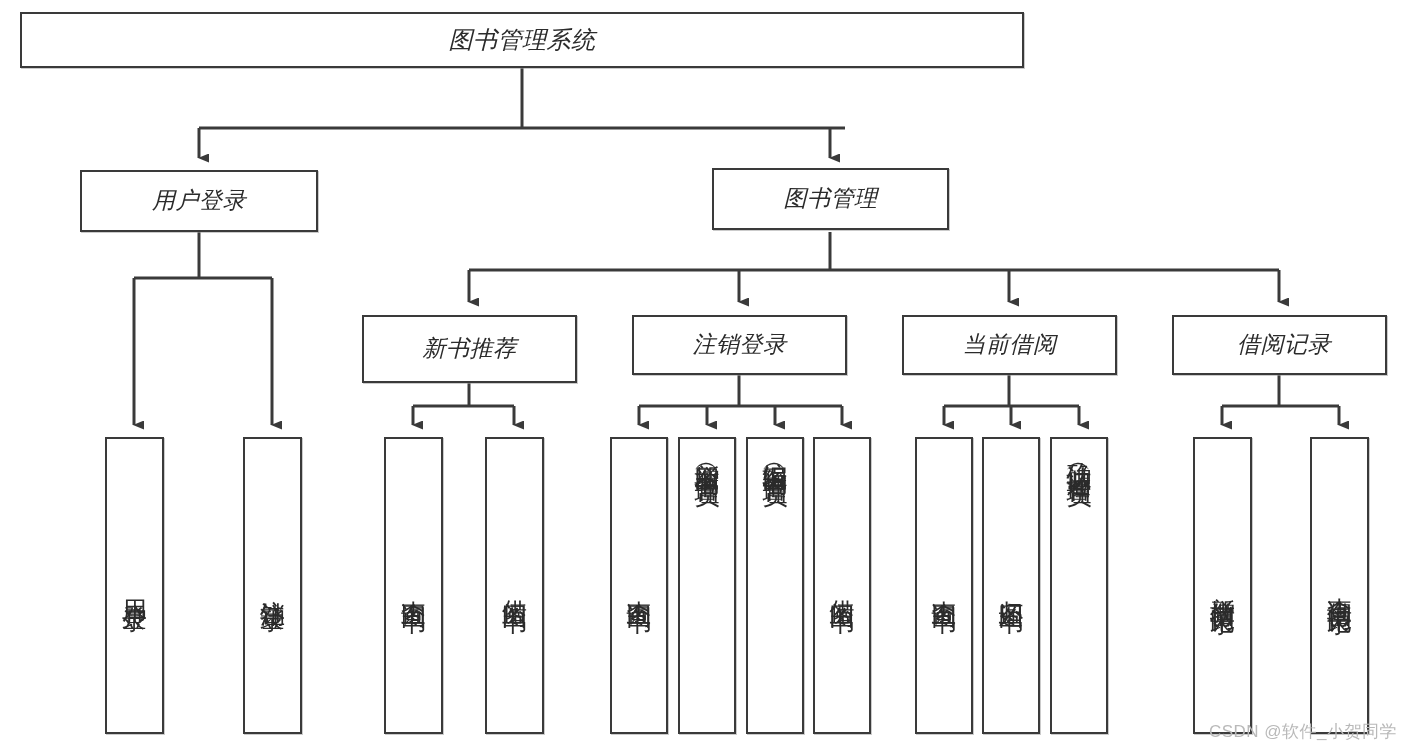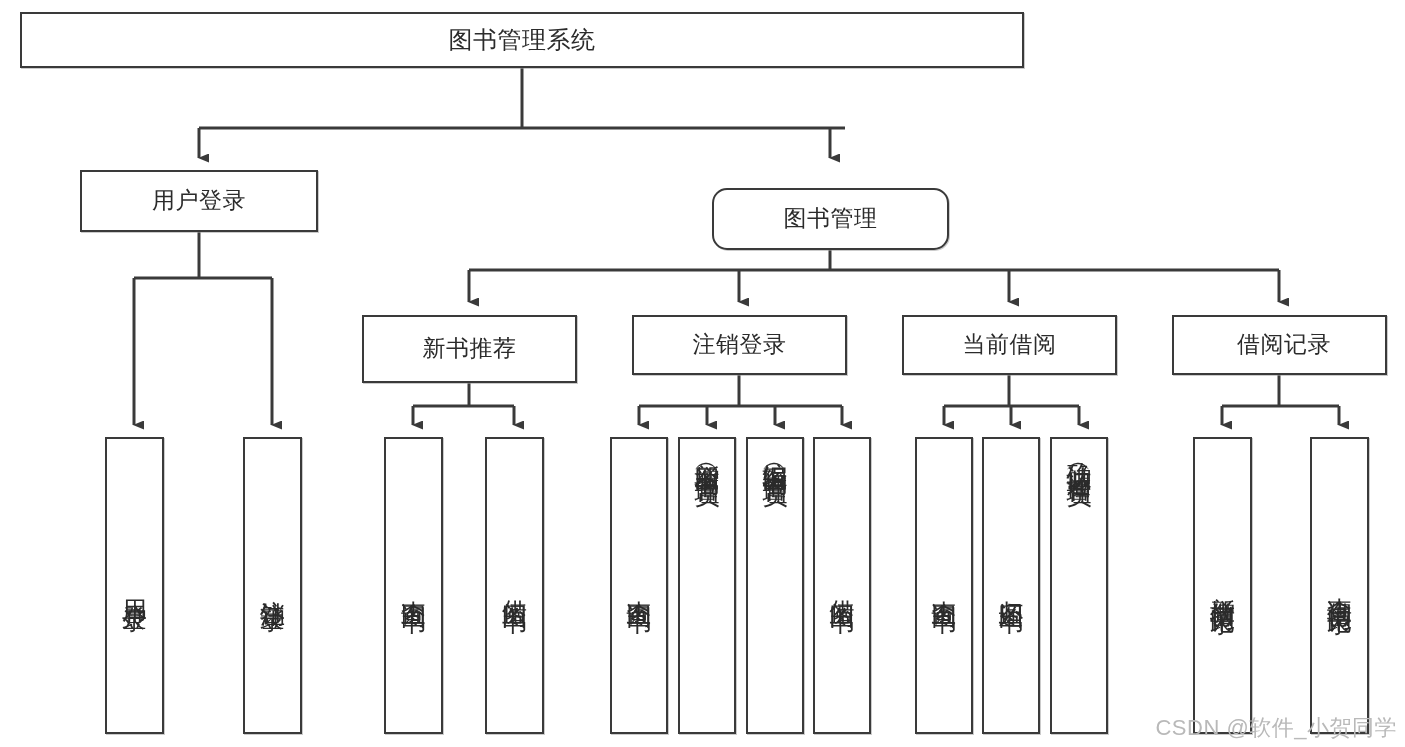--- a/index.html
+++ b/index.html
@@ -42,20 +42,21 @@
   .node .label {
     display: block;
     text-align: center;
     line-height: 1.18;
     white-space: nowrap;
   }
   
   .node.horiz .label {
     font-size: 23px;
     letter-spacing: 0.5px;
+    font-style: italic;
   }
   .node.root .label {
     font-size: 24px;
   }
   
   .node.vert {
     align-items: flex-start;
     justify-content: center;
     padding-top: 4px;
   }
@@ -70,21 +71,21 @@
   }
   
   .node.vert.center {
     align-items: center;
     padding-top: 0;
   }
   .watermark {
     position: absolute;
     right: 8px;
     bottom: 4px;
-    font-size: 22px;
+    font-size: 17px;
     color: #b9b9b9;
     letter-spacing: 0.5px;
     white-space: nowrap;
     user-select: none;
   }
 </style>
 </head>
 <body>
 
 <div id="diagram-root">
@@ -139,21 +140,21 @@
     </g>
   </svg>
 
   <div class="node horiz root" style="left:20px; top:12px; width:1004px; height:56px;">
     <span class="label">图书管理系统</span>
   </div>
 
   <div class="node horiz" style="left:80px; top:170px; width:238px; height:62px;">
     <span class="label">用户登录</span>
   </div>
-  <div class="node horiz" style="left:712px; top:188px; width:237px; height:62px;border-radius:15px;">
+  <div class="node horiz" style="left:712px; top:168px; width:237px; height:62px;">
     <span class="label">图书管理</span>
   </div>
 
   <div class="node horiz" style="left:362px; top:315px; width:215px; height:68px;">
     <span class="label">新书推荐</span>
   </div>
   <div class="node horiz" style="left:632px; top:315px; width:215px; height:60px;">
     <span class="label">注销登录</span>
   </div>
   <div class="node horiz" style="left:902px; top:315px; width:215px; height:60px;">

